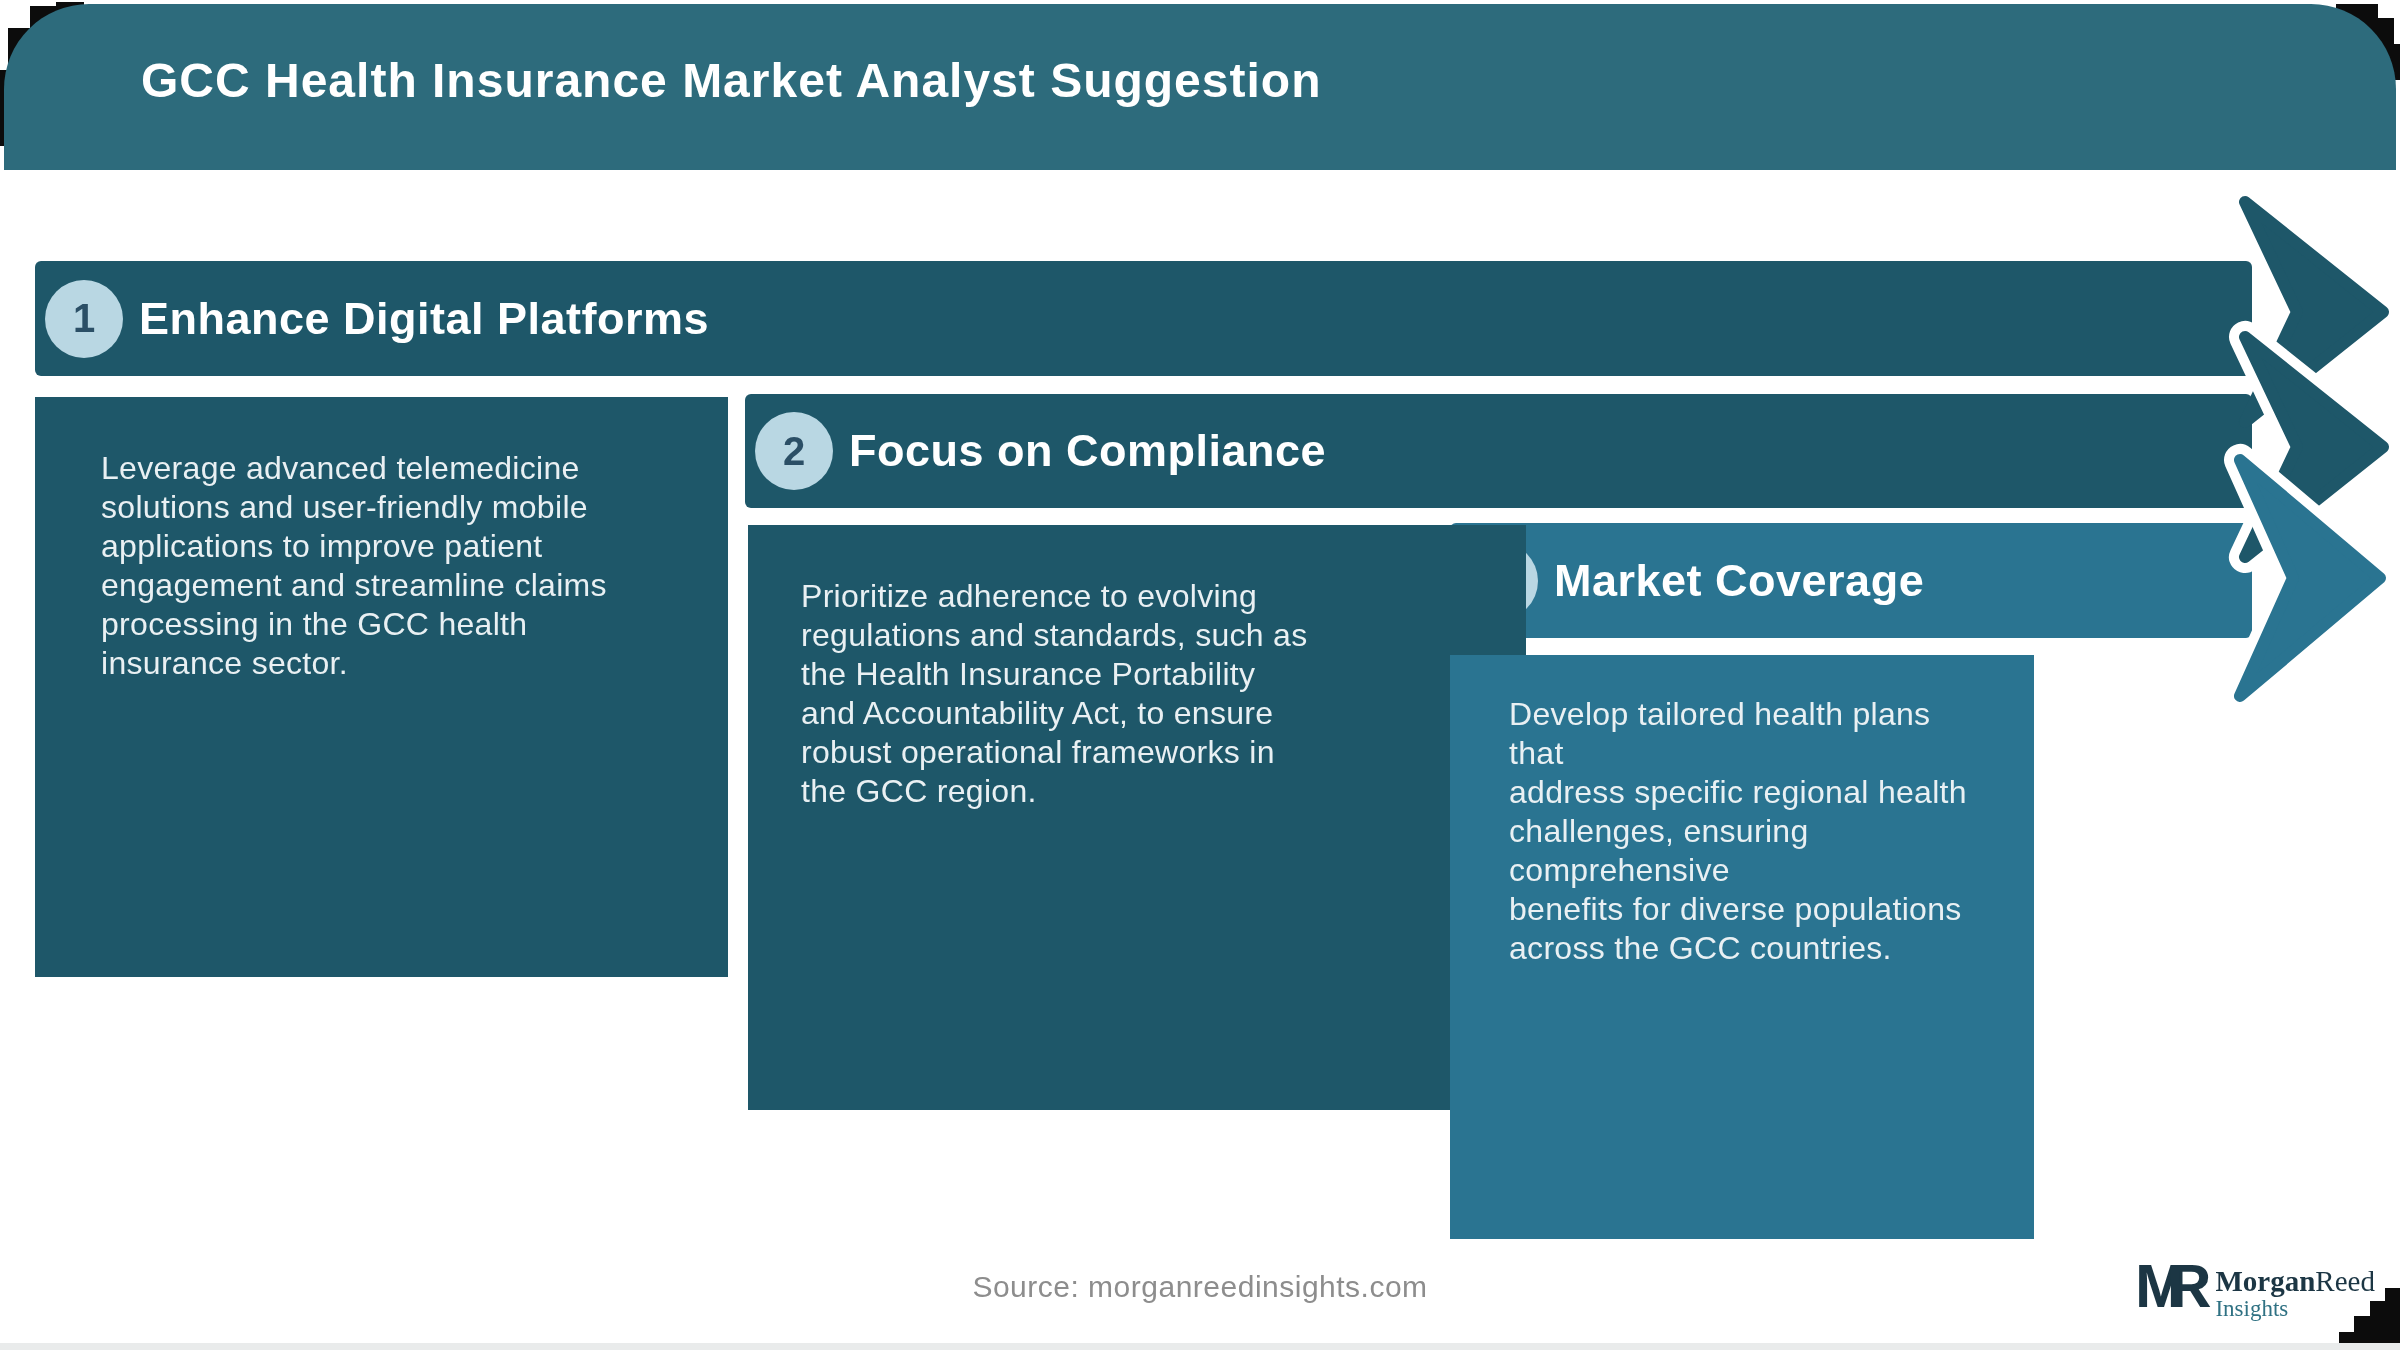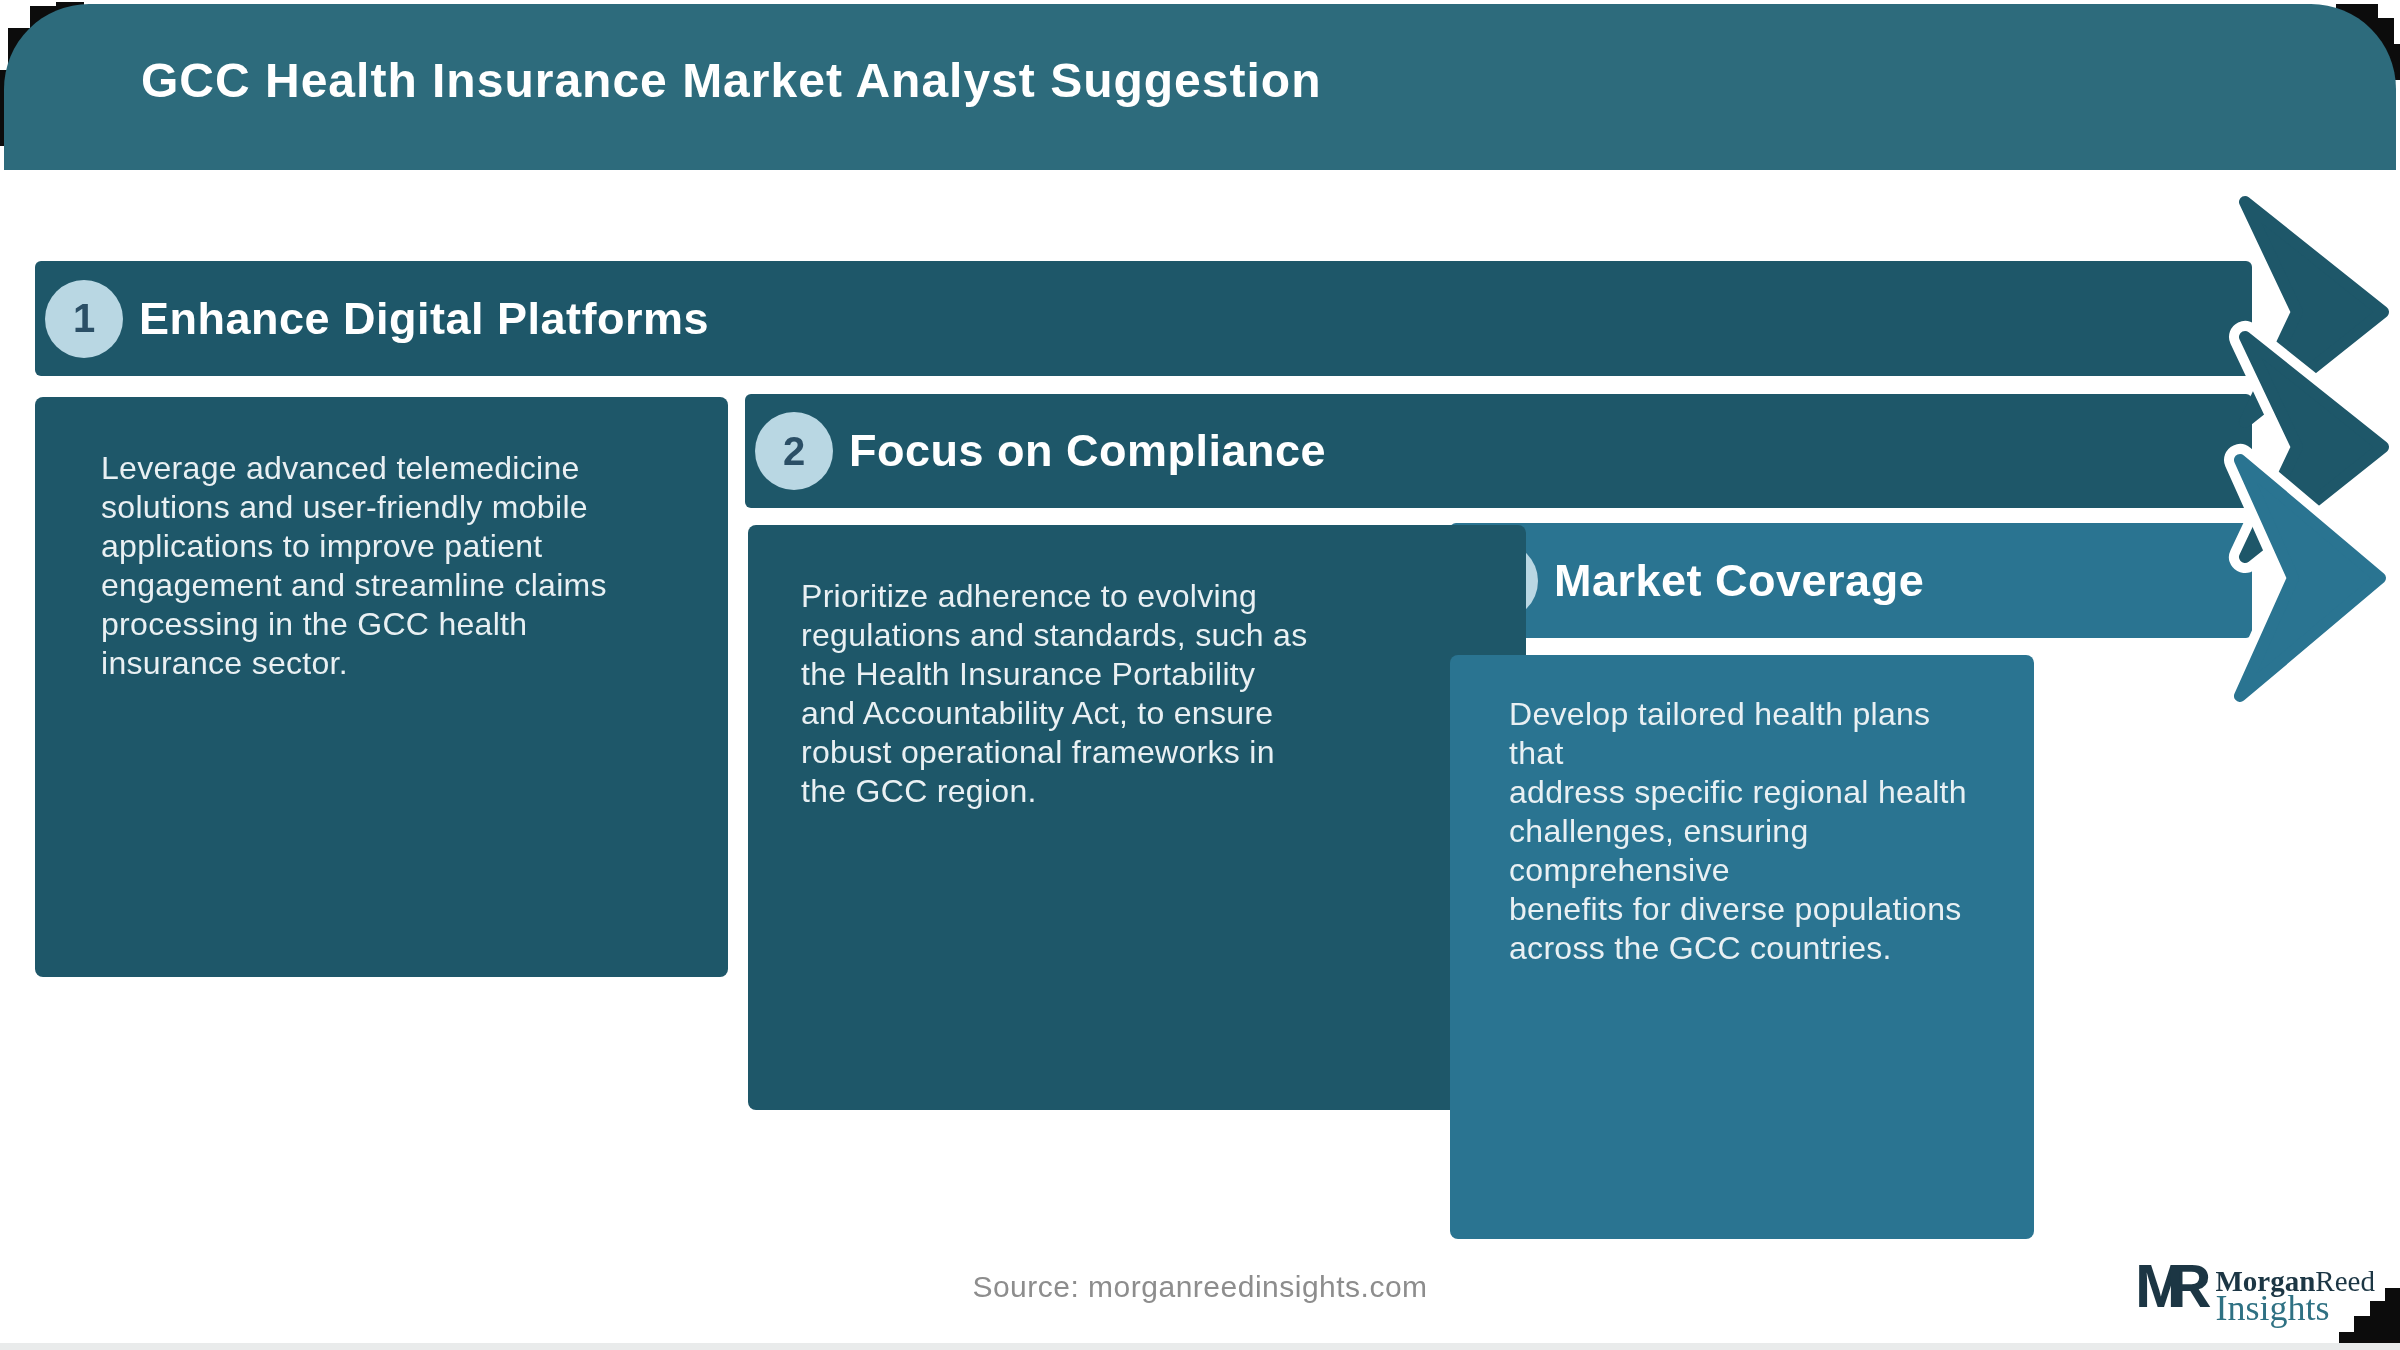--- a/index.html
+++ b/index.html
@@ -54,21 +54,21 @@
     width:78px;height:78px;border-radius:50%;background:var(--badge-bg);
     color:var(--badge-text);font-size:40px;font-weight:700;
     display:flex;align-items:center;justify-content:center;flex:0 0 auto;
   }
   .bar-title{
     margin-left:16px;color:#ffffff;font-size:45px;font-weight:700;letter-spacing:0.5px;
     white-space:nowrap;
   }
 
   .box{
-    position:absolute;background:var(--accent-dark);border-radius:8px;
+    position:absolute;background:var(--accent-dark);border-radius:0;
     box-sizing:border-box;padding:52px 50px 0 66px;
   }
   .box1{left:35px;top:397px;width:693px;height:580px;}
   .box2{left:748px;top:525px;width:778px;height:585px;padding-left:53px;}
   .box3{left:1450px;top:655px;width:584px;height:584px;background:var(--accent-light);padding-top:40px;padding-left:59px;}
   .desc{
     margin:0;color:var(--text-light);font-size:32px;line-height:39px;font-weight:400;
     letter-spacing:0.3px;white-space:pre-line;
   }
 
@@ -81,21 +81,21 @@
 
   .logo{position:absolute;left:2135px;top:1258px;display:flex;align-items:flex-start;}
   .monogram{
     color:var(--logo-dark);font-size:62px;font-weight:900;line-height:56px;
     letter-spacing:-6px;display:flex;
   }
   .monogram .r{margin-left:-14px;}
   .logo-text{margin-left:10px;font-family:"Liberation Serif", serif;margin-top:10px;}
   .logo-line1{font-size:29px;line-height:27px;color:var(--logo-dark);}
   .logo-line1 .bold{font-weight:700;}
-  .logo-line2{font-size:36px;line-height:27px;color:var(--logo-teal);}
+  .logo-line2{font-size:23px;line-height:27px;color:var(--logo-teal);}
 
   .bottom-strip{
     position:absolute;left:0;bottom:0;width:2400px;height:7px;background:var(--strip);
   }
 </style>
 </head>
 <body>
 
 <div class="page">
 

